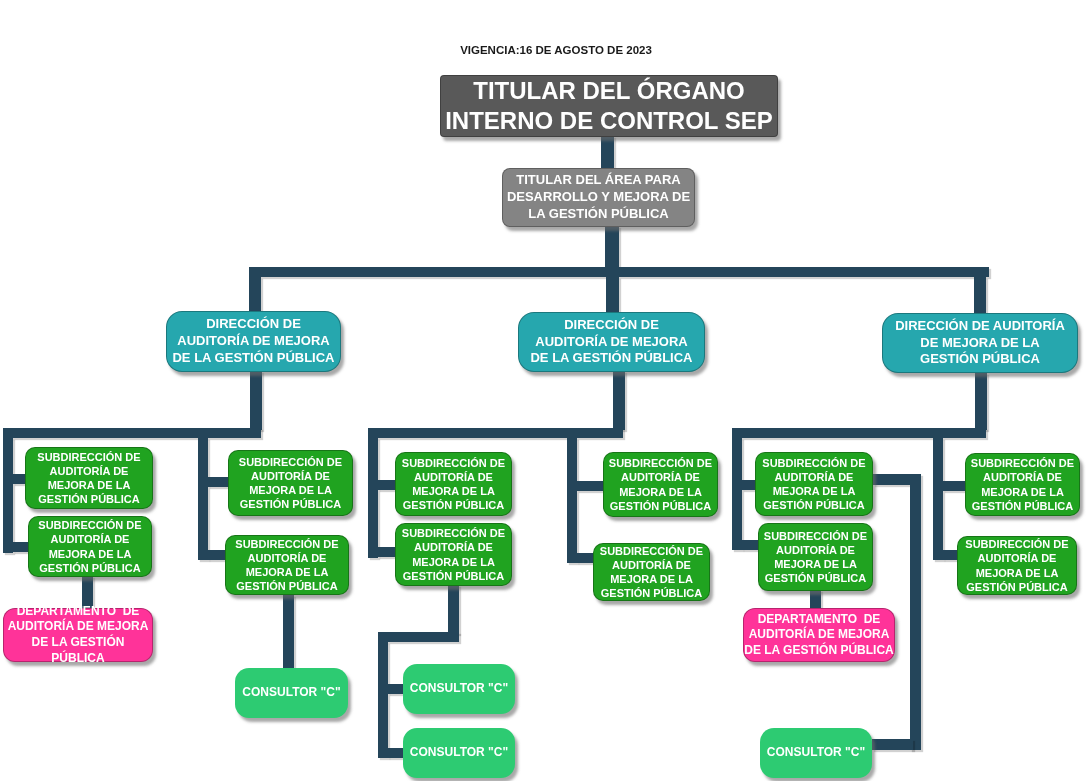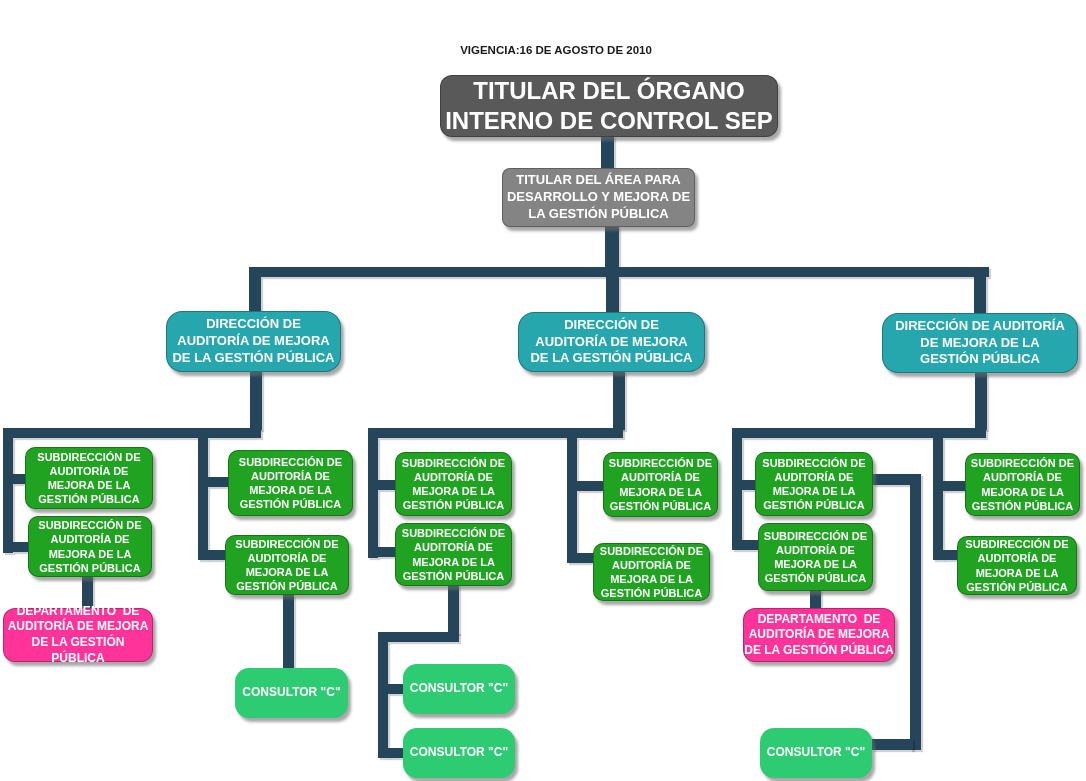--- a/index.html
+++ b/index.html
@@ -16,37 +16,37 @@
     font-size:11.5px;font-weight:bold;color:#1a1a1a;white-space:nowrap;
   }
   .line{position:absolute;background:#24455A;box-shadow:2px 2px 1px rgba(0,0,0,0.18);z-index:1;}
   .box{
     position:absolute;z-index:2;display:flex;align-items:center;justify-content:center;
     text-align:center;color:#ffffff;font-weight:bold;border-radius:10px;
     box-shadow:3px 4px 3px rgba(110,110,110,0.6);border:1px solid rgba(0,0,0,0.28);
     box-sizing:border-box;
   }
   .box span{white-space:pre-wrap;display:block;width:100%;}
-  .dark{background:#595959;border-radius:12px;}
+  .dark{background:#595959;border-radius:4px;}
   .gray{background:#848484;border-radius:8px;}
   .teal{background:#26A7AE;border-radius:16px;}
   .green{background:#20A320;}
   .pink{background:#FF3399;border-radius:12px;}
   .emerald{background:#2DCB72;border-radius:14px;border:none;}
   .xl{font-size:24px;line-height:1.25;}
   .md{font-size:13px;line-height:1.3;}
   .sm{font-size:11px;line-height:1.28;}
   .xs{font-size:12px;line-height:1.3;}
 </style>
 </head>
 <body>
 
 <div class="stage">
 
-  <div class="chart-subtitle">VIGENCIA:16 DE AGOSTO DE 2010</div>
+  <div class="chart-subtitle">VIGENCIA:16 DE AGOSTO DE 2023</div>
 
   <div class="line" style="left:601px;top:136px;width:13px;height:34px;"></div>
   <div class="line" style="left:605px;top:226px;width:14px;height:42px;"></div>
   <div class="line" style="left:249px;top:267px;width:740px;height:10px;"></div>
   <div class="line" style="left:249px;top:277px;width:12px;height:36px;"></div>
   <div class="line" style="left:606px;top:277px;width:13px;height:36px;"></div>
   <div class="line" style="left:974px;top:277px;width:12px;height:37px;"></div>
 
   <div class="line" style="left:250px;top:371px;width:12px;height:59px;"></div>
   <div class="line" style="left:3px;top:428px;width:258px;height:10px;"></div>

